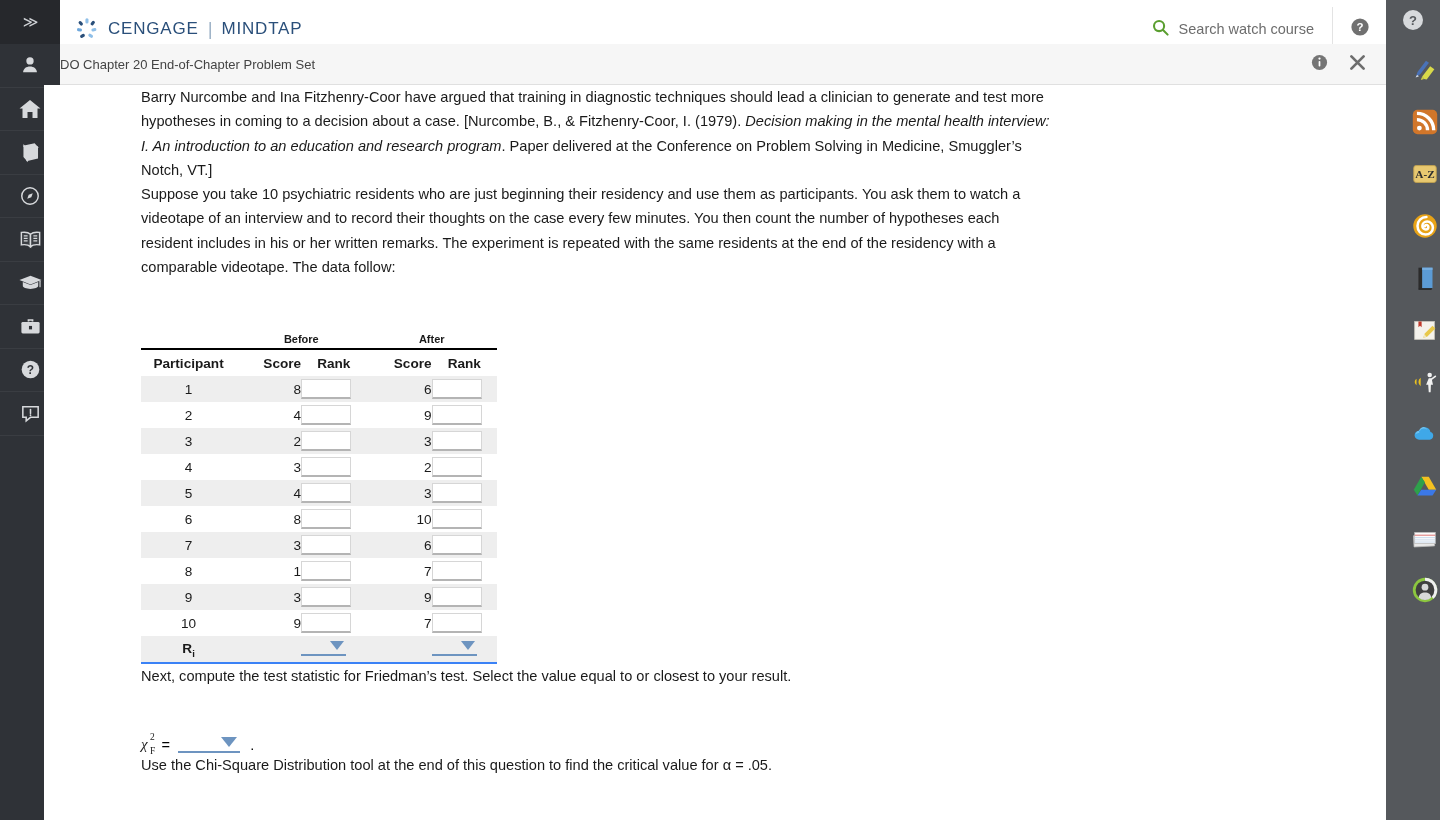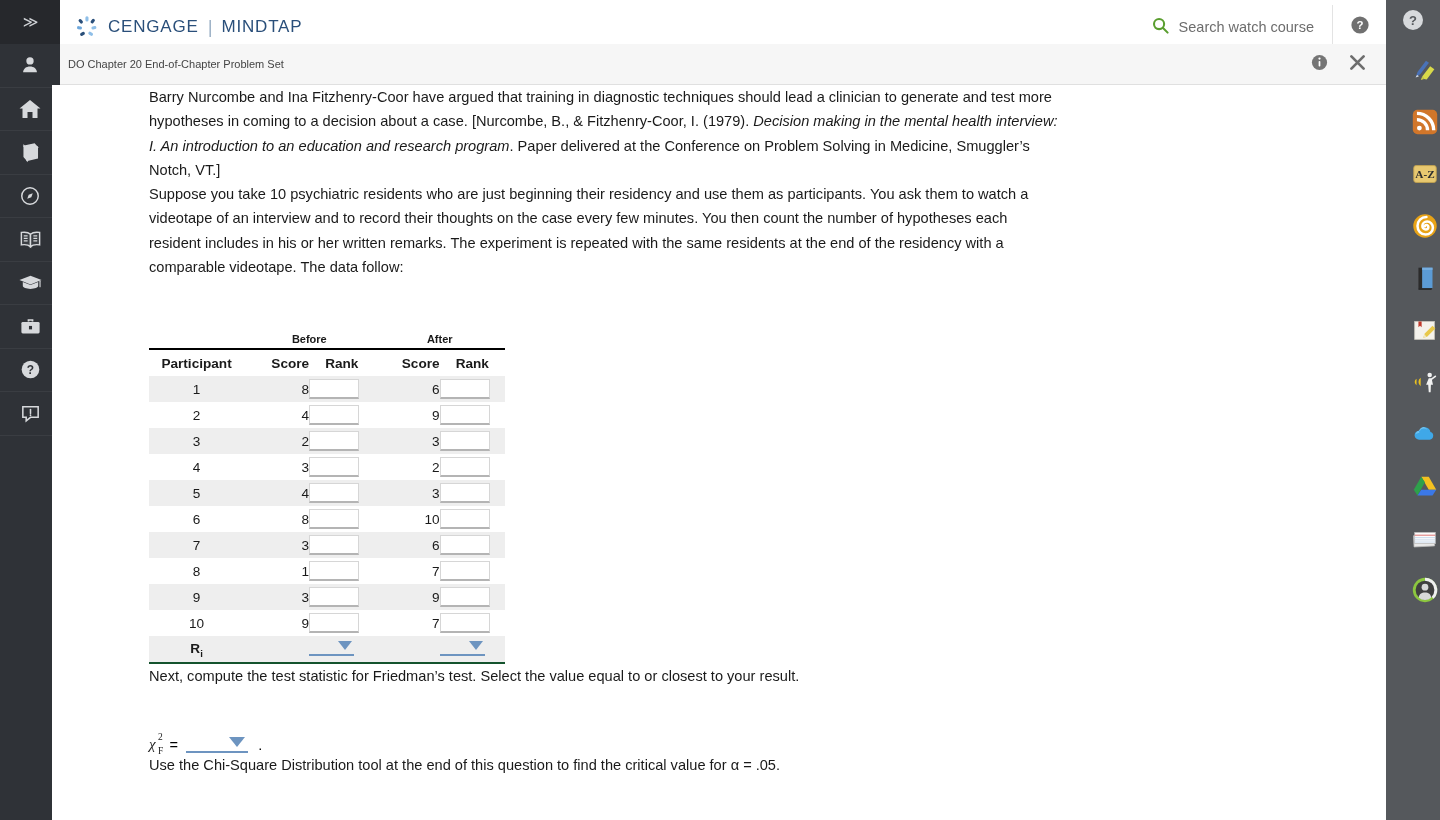--- a/index.html
+++ b/index.html
@@ -36,21 +36,21 @@
     cursor: pointer;
   }
   .rail-item:first-of-type { border-top: none; }
   .rail-item svg { display: block; }
 
   
   .topbar {
     position: absolute; left: 60px; top: 0;
     width: 1326px; height: 60px;
     background: #ffffff;
-    border-bottom: 6px solid #f9a8d4;
+    border-bottom: 2px solid #f9a8d4;
     display: flex; align-items: center;
   }
   .brand { display: flex; align-items: center; padding-left: 15px; cursor: pointer; }
   .brand-mark { width: 24px; height: 24px; position: relative; margin-right: 9px; }
   .brand-txt {
     font-size: 17px; color: #2a4f7a; letter-spacing: 0.8px;
     font-family: "Liberation Sans", sans-serif; font-weight: 400;
   }
   .brand-sep { color: #9fb3c8; margin: 0 9px; font-size: 19px; font-weight: 300; }
   .brand-txt2 { font-size: 17px; color: #2a4f7a; letter-spacing: 0.8px; }
@@ -73,28 +73,28 @@
 
   
   .doc-header {
     position: absolute; left: 60px; top: 44px;
     width: 1326px; height: 41px;
     background: #f6f6f6;
     border-bottom: 1px solid #e0e0e0;
     display: flex; align-items: center;
   }
   .doc-title {
-    font-size: 11px; color: #444; padding-left: 8px;
+    font-size: 13px; color: #444; padding-left: 0;
   }
   .doc-header-actions { margin-left: auto; display: flex; align-items: center; gap: 18px; padding-right: 18px; }
   .icon-btn { cursor: pointer; display: flex; align-items: center; justify-content: center; }
 
   
   .doc-body {
-    position: absolute; left: 52px; top: 85px;
+    position: absolute; left: 44px; top: 85px;
     width: 1326px; height: 735px;
     background: #ffffff;
     overflow: hidden;
   }
   .doc-inner { padding: 0 0 0 97px; }
 
   p.para {
     font-size: 14.6px; color: #1a1a1a; line-height: 24.3px;
     margin: 0; width: 912px;
   }
@@ -127,21 +127,21 @@
   tr.headrow th {
     font-weight: bold; height: 27px; font-size: 13.6px;
     border-top: 2px solid #000;
     vertical-align: middle;
   }
   tr.drow td { height: 26px; vertical-align: middle; }
   tr.drow.alt td { background: #eeeeee; }
   tr.rirow td {
     height: 27px; vertical-align: middle;
     background: #eeeeee;
-    border-bottom: 2px solid #14532d;
+    border-bottom: 2px solid #3b82f6;
   }
   .ri-lab { font-weight: bold; text-align: center; }
   .sub { font-size: 9.5px; vertical-align: sub; }
 
   .cellinput {
     width: 50px; height: 20px;
     background: #fff;
     border: 1px solid #d6d6d6;
     border-bottom: 2px solid #b4b4b4;
     display: inline-block;

